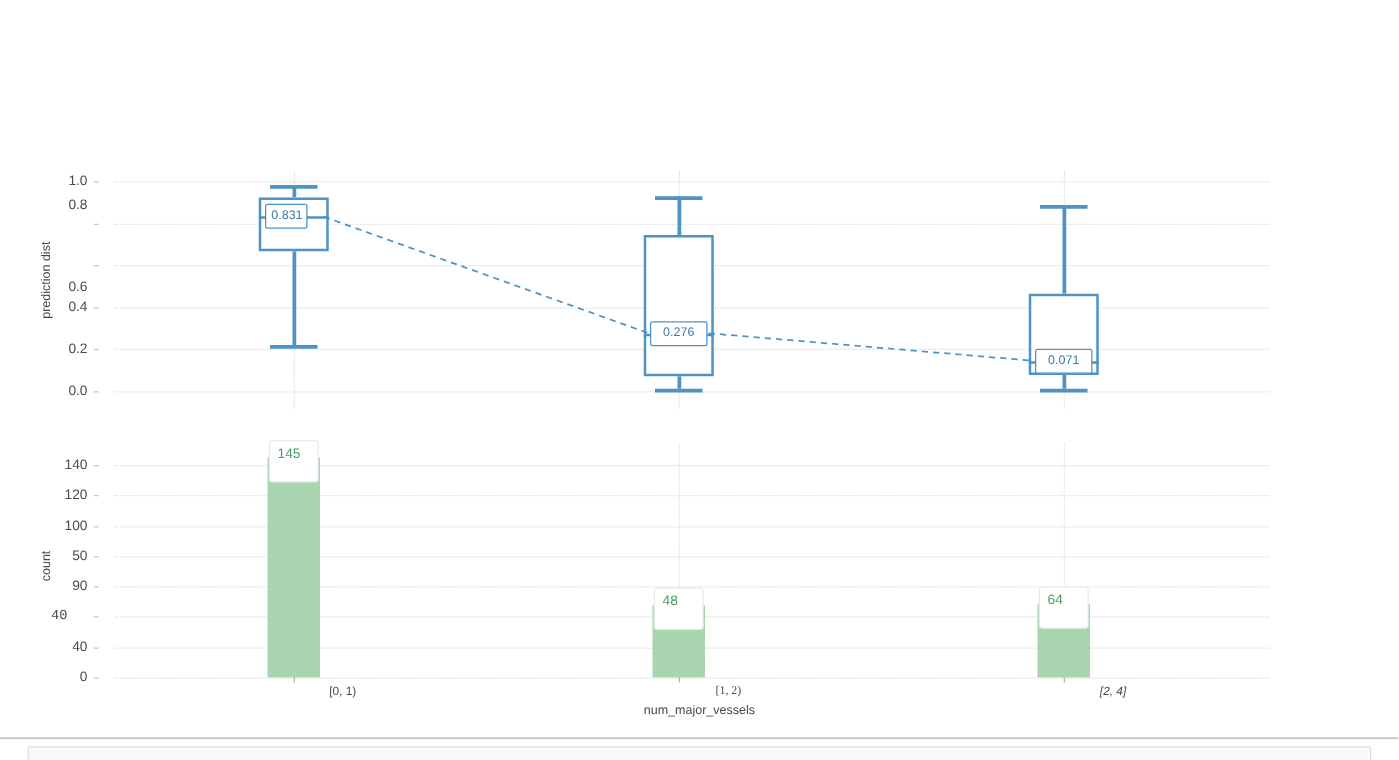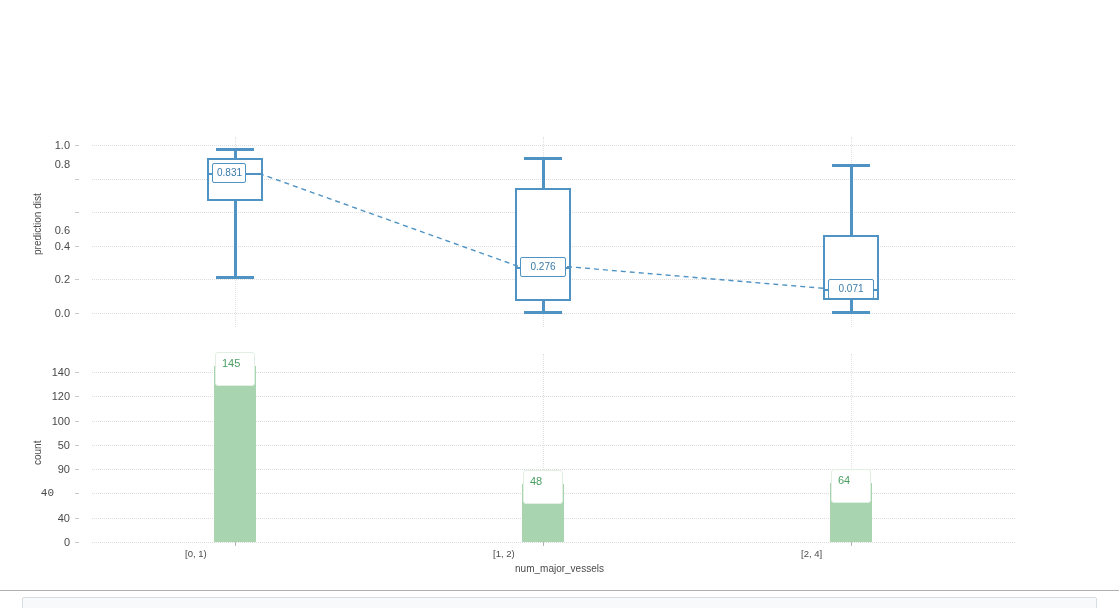--- a/index.html
+++ b/index.html
@@ -62,21 +62,21 @@
   }
   .gridline {
     position: absolute;
     height: 0;
     border-top: 1px dotted #dcdcdc;
   }
   .xtick {
     position: absolute;
     font-size: 9.5px;
     color: #4a4a4a;
-    text-align: left;
+    text-align: right;
     white-space: nowrap;
   }
   .xtick-mark {
     position: absolute;
     width: 1px;
     background: #b4b4b4;
   }
   .cat-vline {
     position: absolute;
     width: 0;
@@ -272,23 +272,23 @@
         <div class="bar-label" style="left:215px; top:351.92857142857144px; width:40px;">145</div>
         <div class="bar" style="left:522px; top:483.7142857142857px; width:42px; height:58.28571428571428px;"></div>
         <div class="bar-label" style="left:523px; top:469.7142857142857px; width:40px;">48</div>
         <div class="bar" style="left:830px; top:482.5px; width:42px; height:59.5px;"></div>
         <div class="bar-label" style="left:831px; top:468.5px; width:40px;">64</div>
       </div>
     <div id="x-ticks">
         <div class="xtick-mark" style="left:235px; top:542px; height:4px;"></div>
         <div class="xtick" style="left:185px; top:548px; width:100px;">[0, 1)</div>
         <div class="xtick-mark" style="left:543px; top:542px; height:4px;"></div>
-        <div class="xtick" style="left:493px; top:548px; width:100px;">[1, 2)</div>
+        <div class="xtick" style="left:493px; top:548px; width:100px;font-family:Liberation Serif, serif;">[1, 2)</div>
         <div class="xtick-mark" style="left:851px; top:542px; height:4px;"></div>
-        <div class="xtick" style="left:801px; top:548px; width:100px;">[2, 4]</div>
+        <div class="xtick" style="left:801px; top:548px; width:100px;font-style:italic;">[2, 4]</div>
       </div>
     <div class="axis-title" id="x-axis-title" style="left:0; top:563px; width:1119px; text-align:center;">num_major_vessels</div>
   </div>
 
   <div id="footer-divider"></div>
   <div id="footer-panel"></div>
 
 </div>
 
 </body></html>

